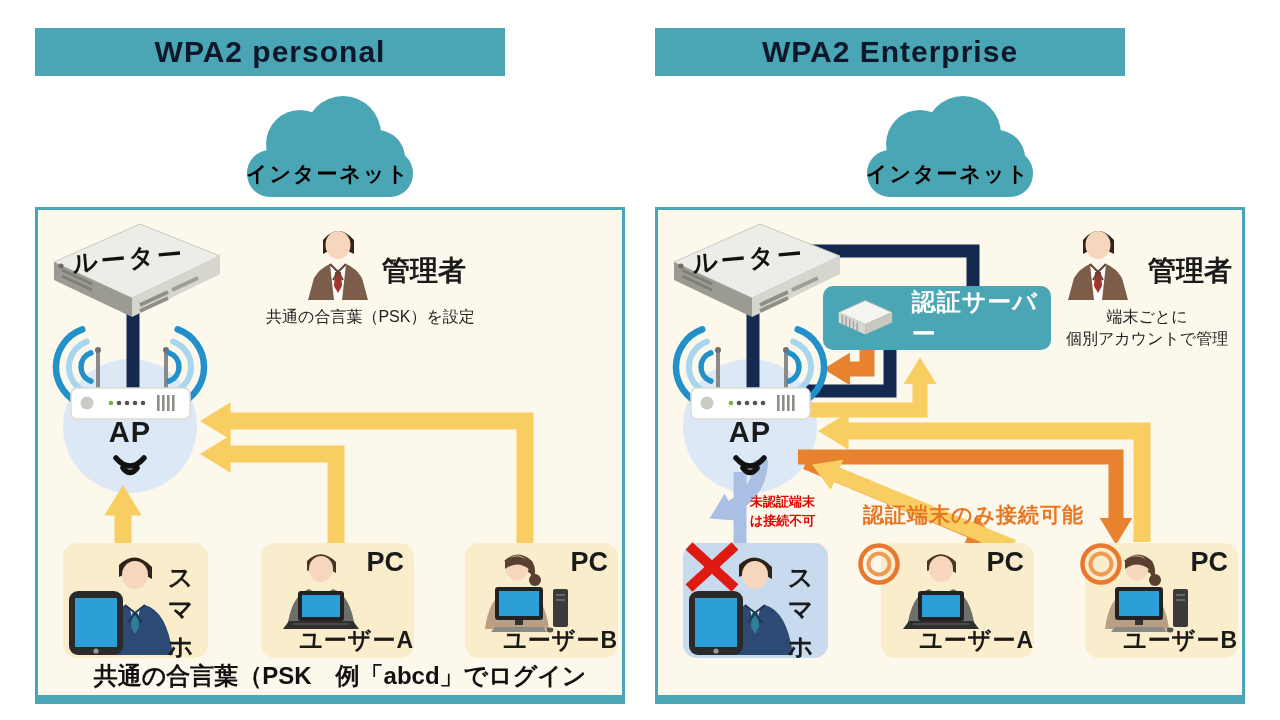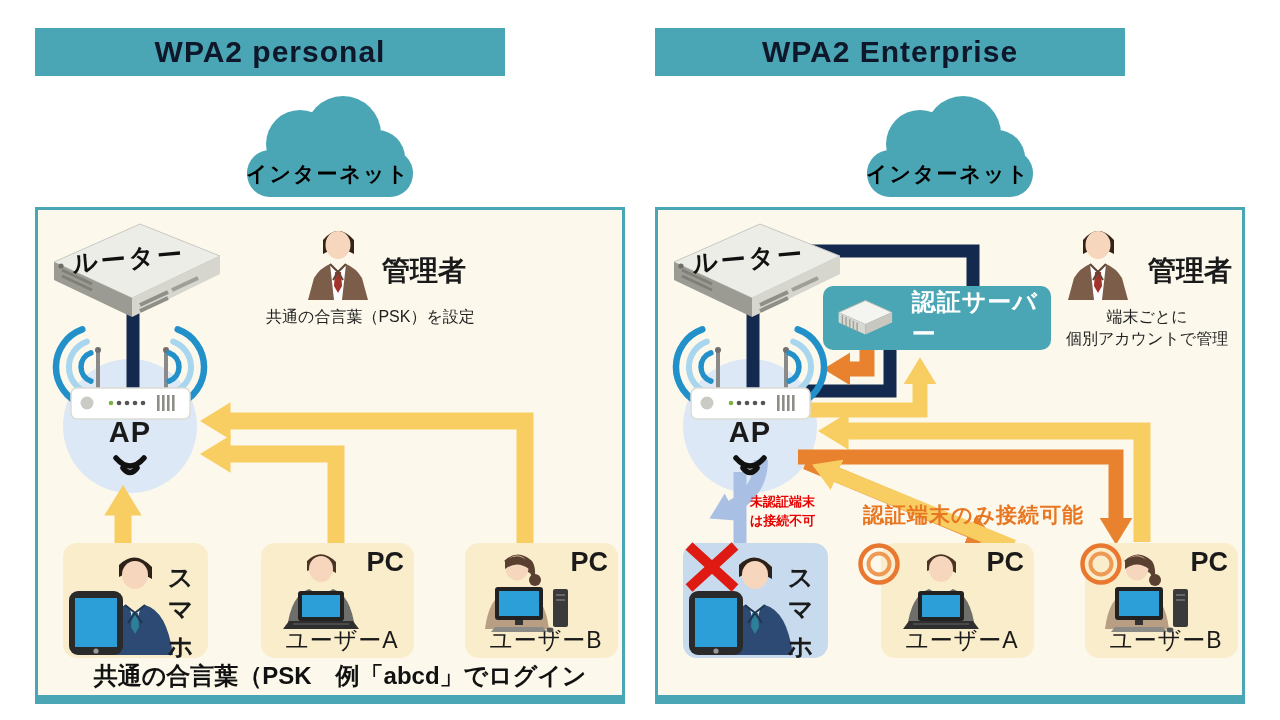--- a/index.html
+++ b/index.html
@@ -34,22 +34,22 @@
   .allowed-note{position:absolute;left:205px;top:255px;font-size:21px;font-weight:700;
                 color:#E87722;letter-spacing:1px;margin-top:36px;}
   .denied-note{position:absolute;left:92px;top:282px;font-size:13px;font-weight:700;
                color:#E60000;line-height:19px;}
   .dev-box{position:absolute;top:333px;height:115px;border-radius:14px;background:#FAEDCB;}
   .box-sp{left:25px;width:145px;}
   .box-a{left:223px;width:153px;}
   .box-b{left:427px;width:153px;}
   .box-sp-blue{background:#C7DAEE;}
   .pc-label{position:absolute;top:4px;right:10px;font-size:27px;font-weight:800;}
-  .user-name{position:absolute;bottom:2px;left:0;right:0;text-align:center;
-             font-size:23px;font-weight:400;letter-spacing:1px;margin-left:9px;}
+  .user-name{position:absolute;bottom:2px;left:0;right:0;text-align:right;
+             font-size:23px;font-weight:700;letter-spacing:1px;margin-left:9px;}
   .sp-label{position:absolute;right:10px;top:10px;writing-mode:vertical-rl;
             text-orientation:upright;font-size:25px;font-weight:800;letter-spacing:5px;}
   .person-svg{position:absolute;left:10px;top:6px;}
   .sp-svg{position:absolute;left:4px;top:8px;}
   .badge{position:absolute;width:46px;height:46px;}
   .badge-a{left:198px;top:331px;} .badge-b{left:420px;top:331px;}
   .x-icon{position:absolute;left:26px;top:331px;}
   .caption{position:absolute;left:0;right:0;bottom:3px;text-align:center;
            font-size:24px;font-weight:700;color:#111;padding-left:20px;}
 </style>

